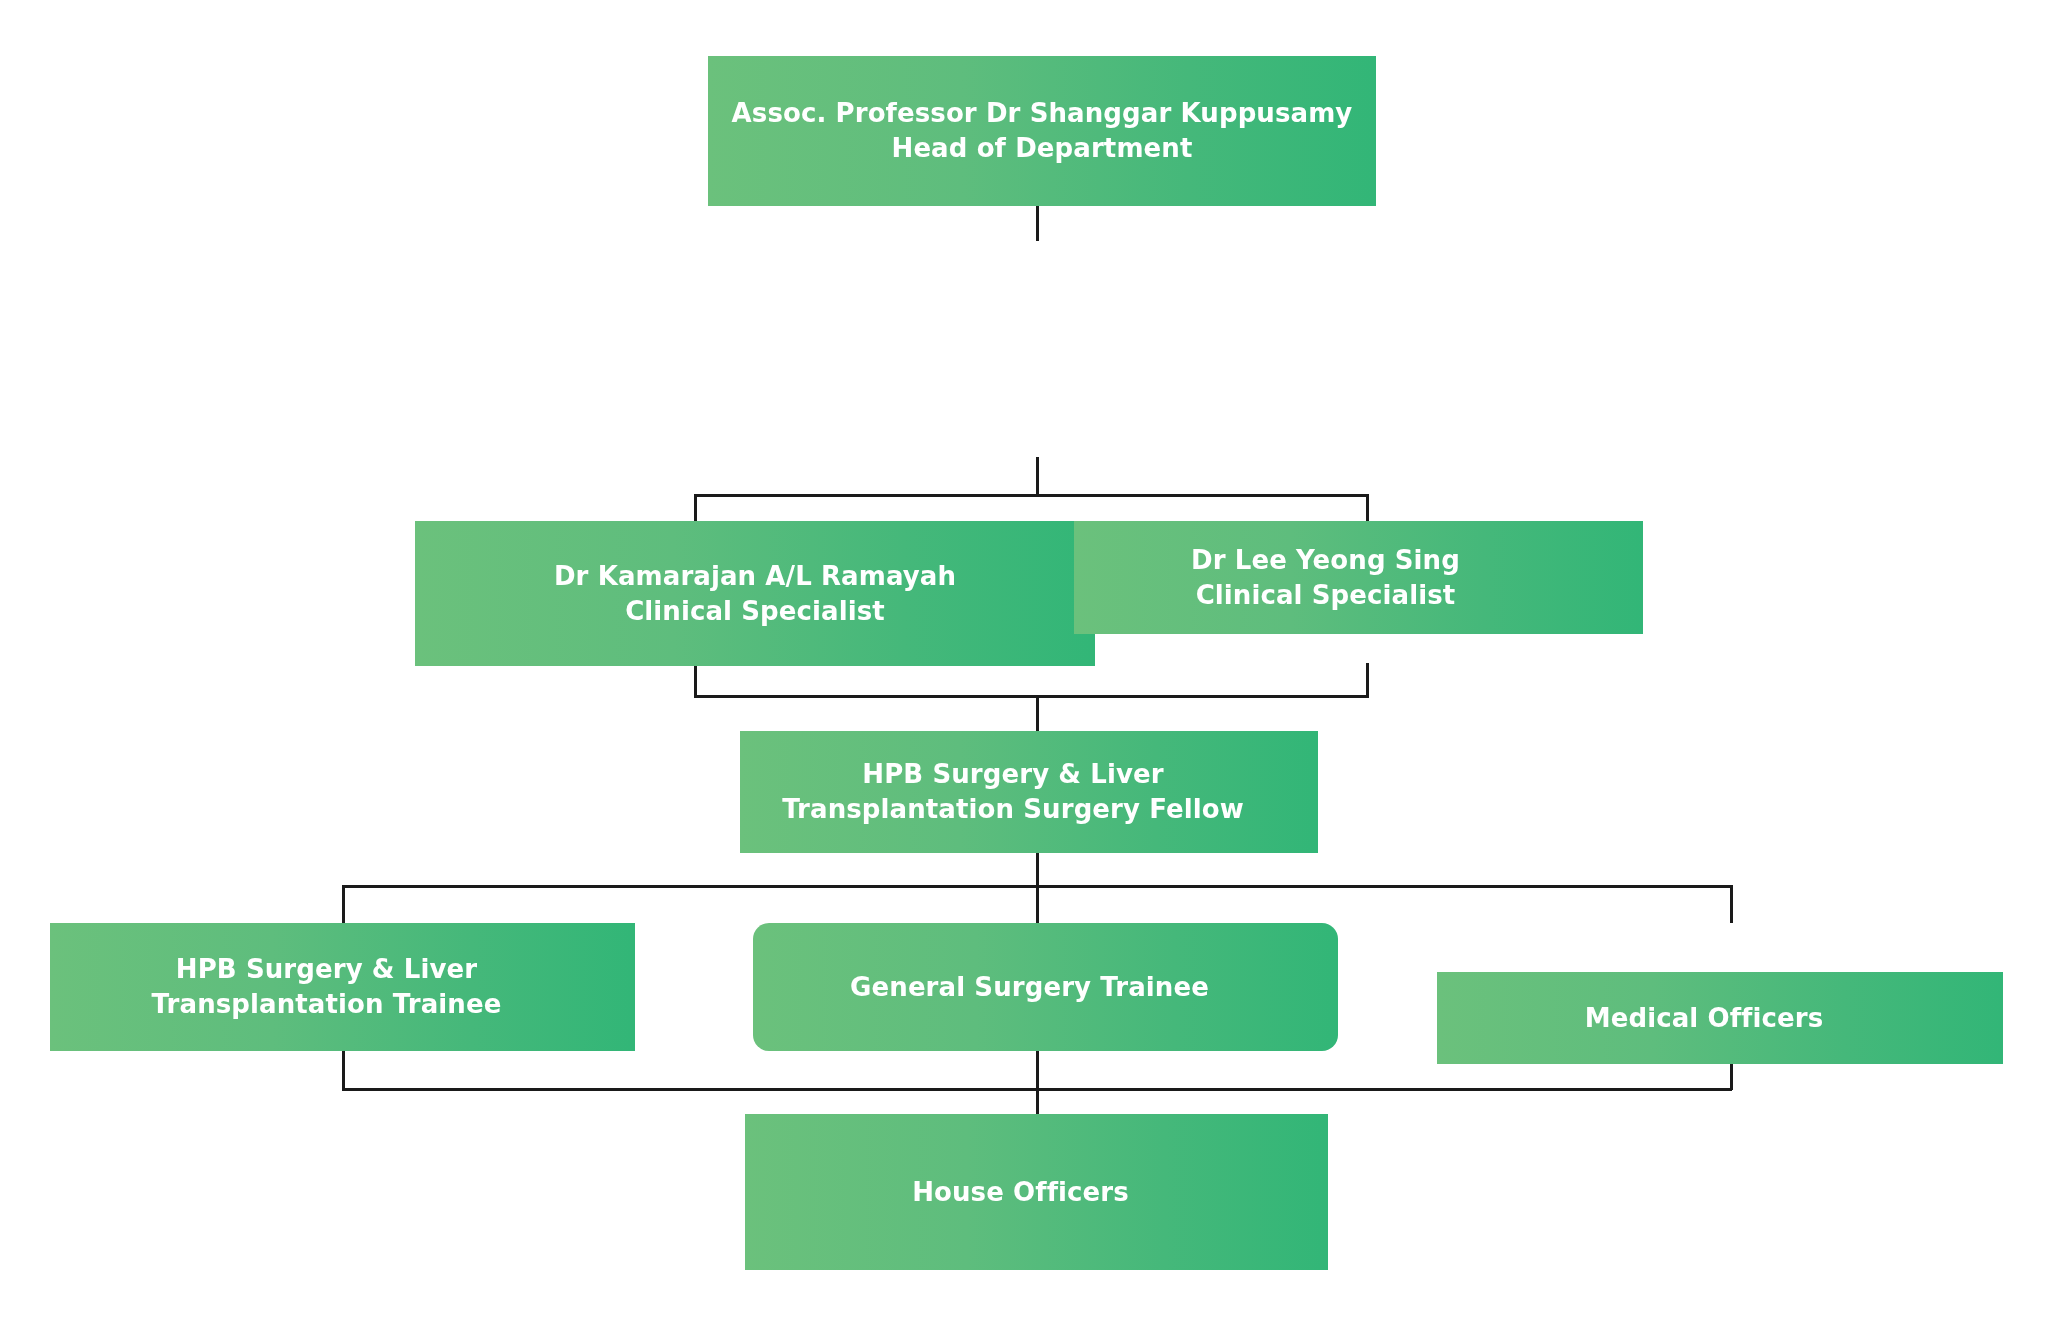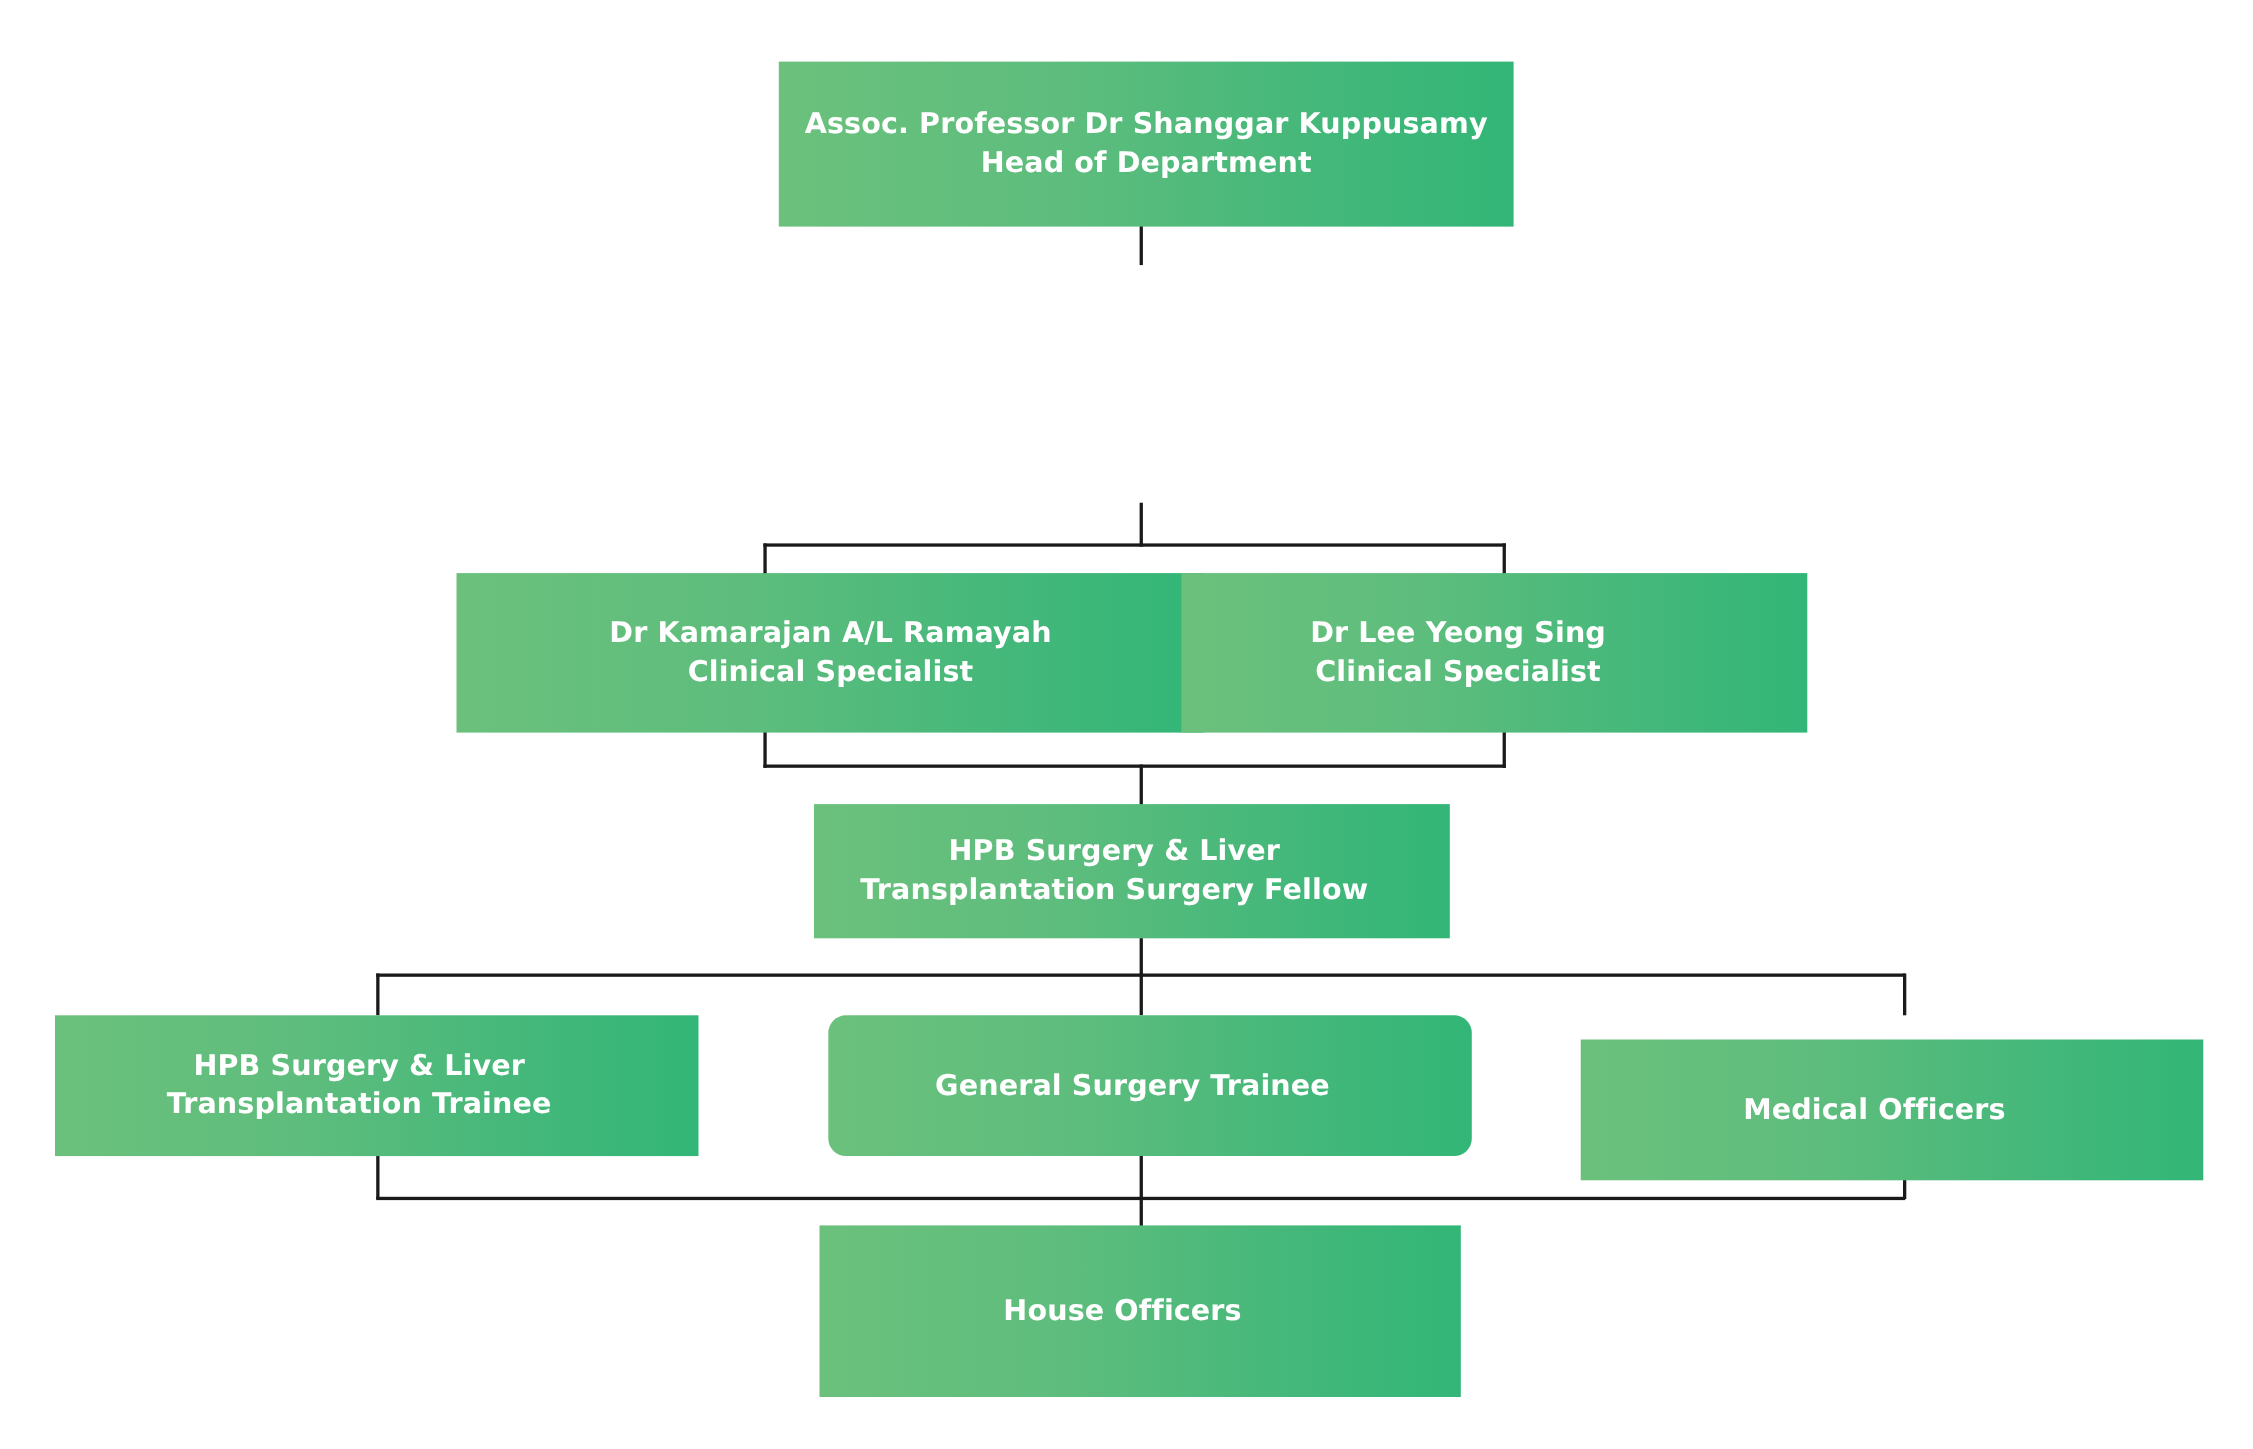--- a/index.html
+++ b/index.html
@@ -92,40 +92,40 @@
     <span class="node-text">Assoc. Professor Dr Shanggar Kuppusamy
 Head of Department</span>
   </div>
 
 
   <div class="node" style="left:415px; top:521px; width:680px; height:145px;">
     <span class="node-text">Dr Kamarajan A/L Ramayah
 Clinical Specialist</span>
   </div>
 
-  <div class="node text-shift-left" style="left:1074px; top:521px; width:569px; height:145px;">
+  <div class="node text-shift-left" style="left:1074px; top:521px; width:569px; height:113px;">
     <span class="node-text">Dr Lee Yeong Sing
 Clinical Specialist</span>
   </div>
 
   <div class="node text-shift-left-sm" style="left:740px; top:731px; width:578px; height:122px;">
     <span class="node-text">HPB Surgery &amp; Liver
 Transplantation Surgery Fellow</span>
   </div>
 
   <div class="node text-shift-left-sm" style="left:50px; top:923px; width:585px; height:128px;">
     <span class="node-text">HPB Surgery &amp; Liver
 Transplantation Trainee</span>
   </div>
 
   <div class="node text-shift-left-sm" style="left:753px; top:923px; width:585px; height:128px;border-radius:16px;">
     <span class="node-text">General Surgery Trainee</span>
   </div>
 
-  <div class="node text-shift-left-sm" style="left:1437px; top:945px; width:566px; height:128px;">
+  <div class="node text-shift-left-sm" style="left:1437px; top:972px; width:566px; height:92px;">
     <span class="node-text">Medical Officers</span>
   </div>
 
   <div class="node text-shift-left-sm" style="left:745px; top:1114px; width:583px; height:156px;">
     <span class="node-text">House Officers</span>
   </div>
 
 </div>
 
 </body></html>

